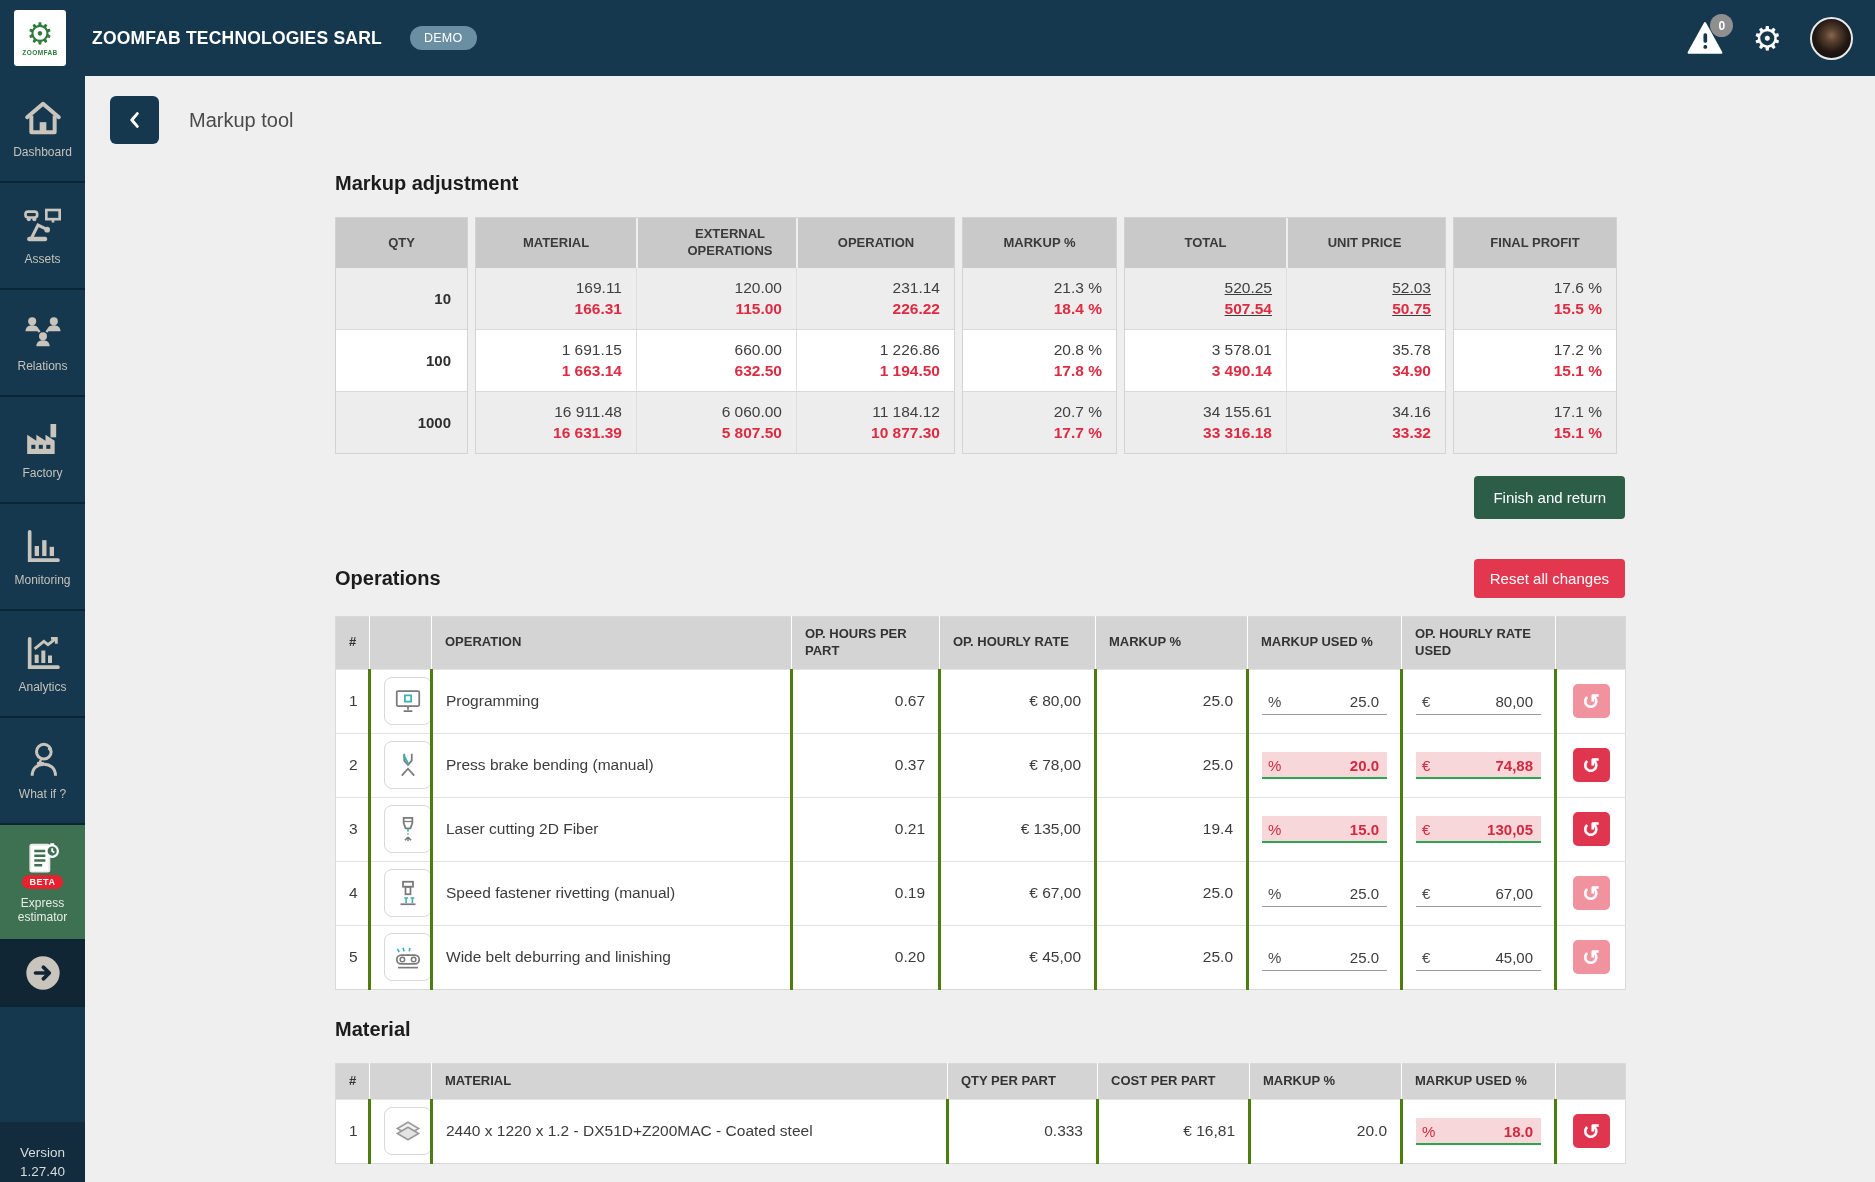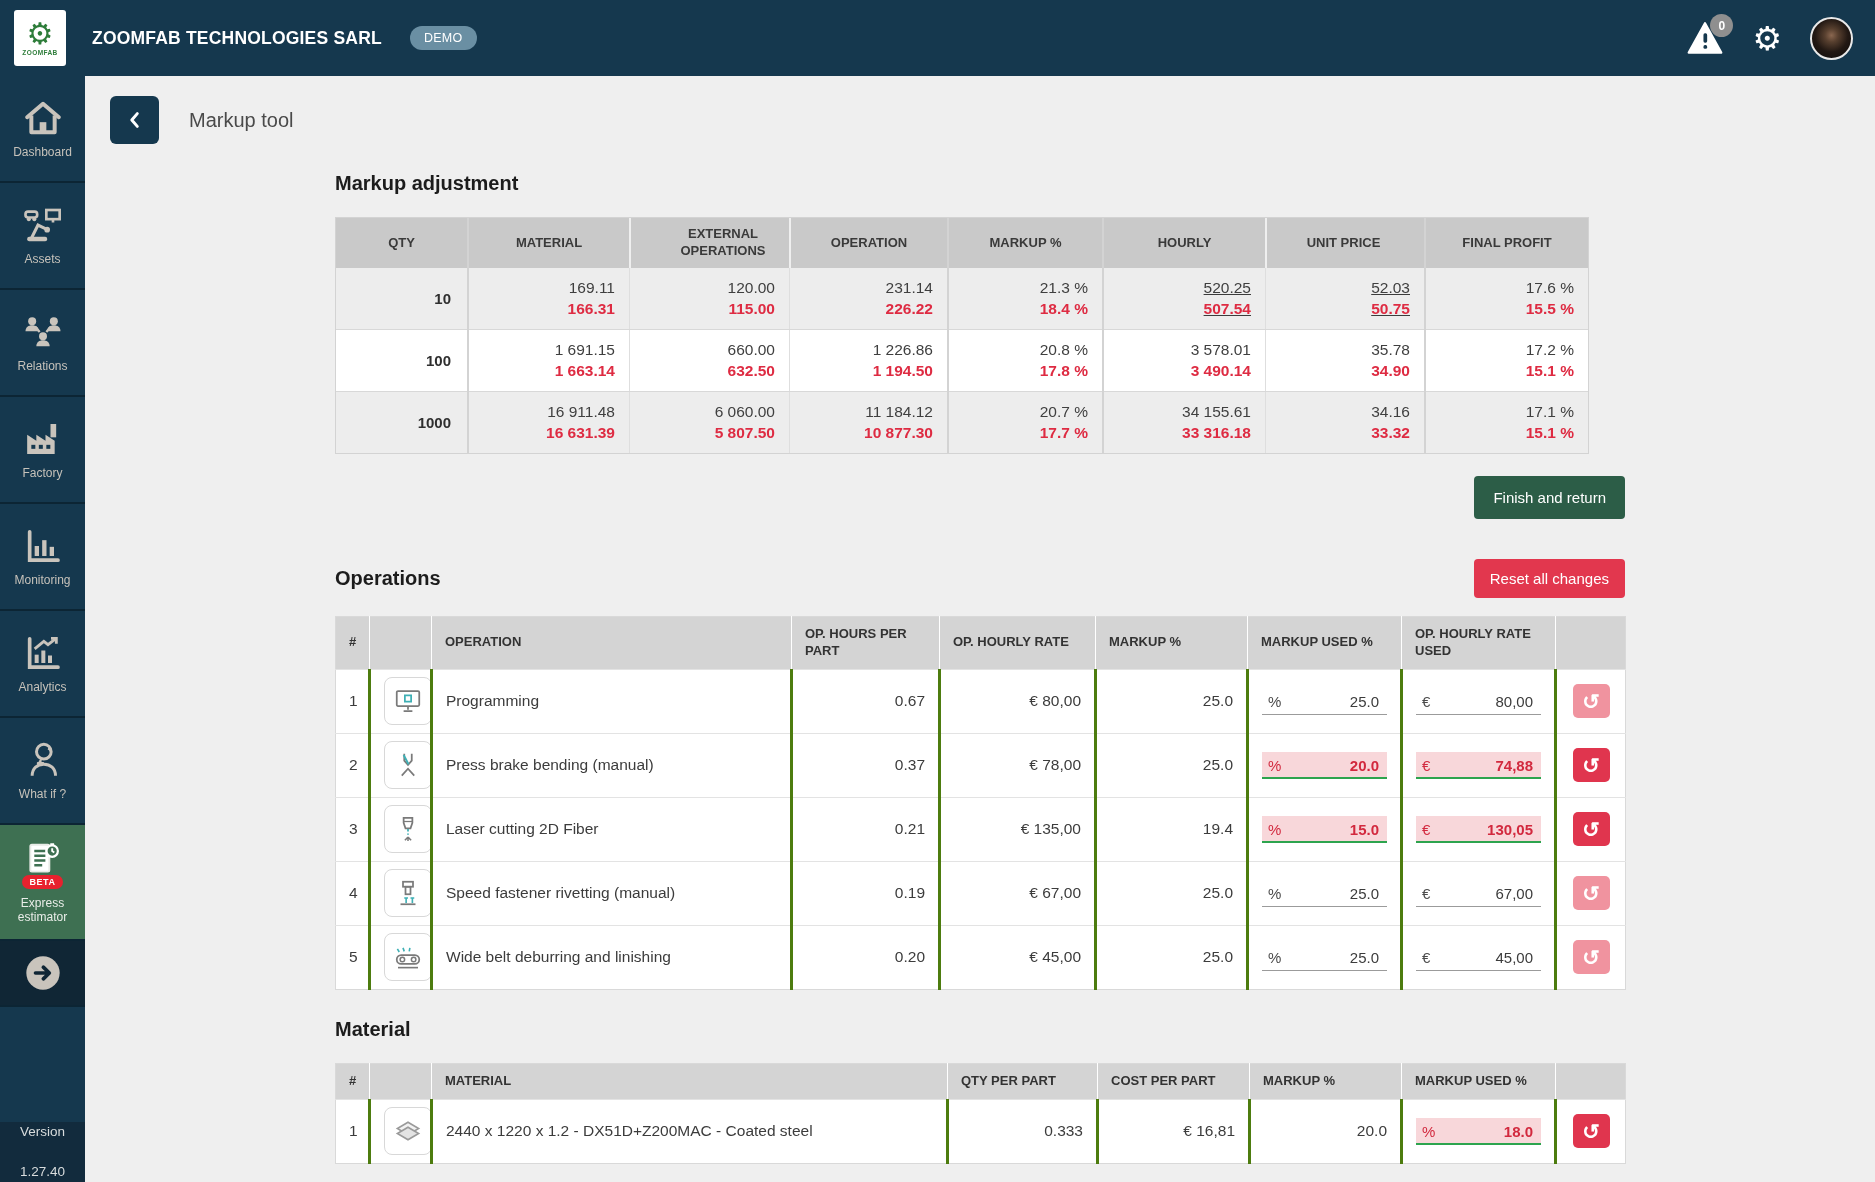--- a/index.html
+++ b/index.html
@@ -22,30 +22,30 @@
   
   .shell{display:flex;height:1106px;}
   .sidebar{width:85px;background:#15384E;display:flex;flex-direction:column;flex-shrink:0;}
   .stile{height:107px;background:#15384E;border-bottom:2px solid #0C2534;display:flex;flex-direction:column;align-items:center;justify-content:center;gap:7px;cursor:pointer;box-sizing:border-box;}
   .stile .slabel{font-size:12px;color:#C6C2BA;text-align:center;line-height:1.2;}
   .stile.active{background:#3E7052;height:116px;}
   .stile.active .slabel{color:#E9EDE8;}
   .beta-pill{background:#E8212E;color:#fff;font-size:9px;font-weight:bold;padding:2px 8px;border-radius:8px;margin-top:-10px;letter-spacing:.5px;}
   .arrowtile{height:64px;background:#102635;display:flex;align-items:center;justify-content:center;cursor:pointer;border-bottom:2px solid #0C2534;}
   .sfill{flex:1;background:#15384E;}
-  .version{height:60px;background:#122B3D;color:#D8DCDD;font-size:13.5px;display:flex;flex-direction:column;align-items:center;justify-content:space-between;line-height:1.45;}
+  .version{height:60px;background:#122B3D;color:#D8DCDD;font-size:13.5px;display:flex;flex-direction:column;align-items:center;justify-content:flex-end;line-height:1.45;}
   
   .main{flex:1;min-width:0;}
   .backrow{margin:20px 0 0 25px;display:flex;align-items:center;gap:30px;}
   .backbtn{width:49px;height:48px;background:#15384E;border:none;border-radius:6px;display:flex;align-items:center;justify-content:center;cursor:pointer;}
   .page-title{font-size:20px;color:#4A4A4A;}
   .content{width:1290px;margin-left:250px;}
   h2.sect{font-size:20px;font-weight:bold;color:#1C1C1C;margin:28px 0 22px 0;}
   
-  .mktable{display:flex;gap:0;}
+  .mktable{display:flex;gap:7px;}
   .mkgroup{border:1px solid #D3D3D3;box-sizing:border-box;background:#fff;}
   .mkhrow{height:50px;background:#C9C9C9;display:flex;}
   .mkhc{display:flex;align-items:center;justify-content:center;text-align:center;font-size:13px;font-weight:bold;color:#3A3A3A;line-height:1.3;padding:0 18px;box-sizing:border-box;}
   .mkhc.hbl{border-left:2px solid #EFEFEF;}
   .mkrow{height:61px;display:flex;border-top:1px solid #D8D8D8;background:#fff;}
   .mkrow.alt{background:#EDEDED;}
   .mkc{display:flex;flex-direction:column;align-items:flex-end;justify-content:center;padding-right:14px;box-sizing:border-box;font-size:15.5px;line-height:1.35;}
   .mkc.bl{border-left:1px solid #DEDEDE;}
   .qtycell{display:flex;align-items:center;justify-content:flex-end;padding-right:16px;font-weight:bold;font-size:15px;color:#2F2F2F;box-sizing:border-box;}
   .vbase{color:#3F3F3F;}
@@ -298,21 +298,21 @@
           <div class="mkrow alt">
               <div class="mkc" style="width:155px;">
                 <span class="vbase">20.7 %</span>
                 <span class="vnew">17.7 %</span>
               </div>
             </div>
         </div>
 
         <div class="mkgroup" style="width:322px;">
           <div class="mkhrow">
-            <div class="mkhc" style="width:161px;">HOURLY</div>
+            <div class="mkhc" style="width:161px;">TOTAL</div>
             <div class="mkhc hbl" style="width:155px;">UNIT PRICE</div>
           </div>
           <div class="mkrow alt" style="border-top:none;text-decoration:underline;">
             <div class="mkc" style="width:161px;">
                 <span class="vbase">520.25</span>
                 <span class="vnew">507.54</span>
               </div>
             <div class="mkc bl" style="width:159px;">
                 <span class="vbase">52.03</span>
                 <span class="vnew">50.75</span>

